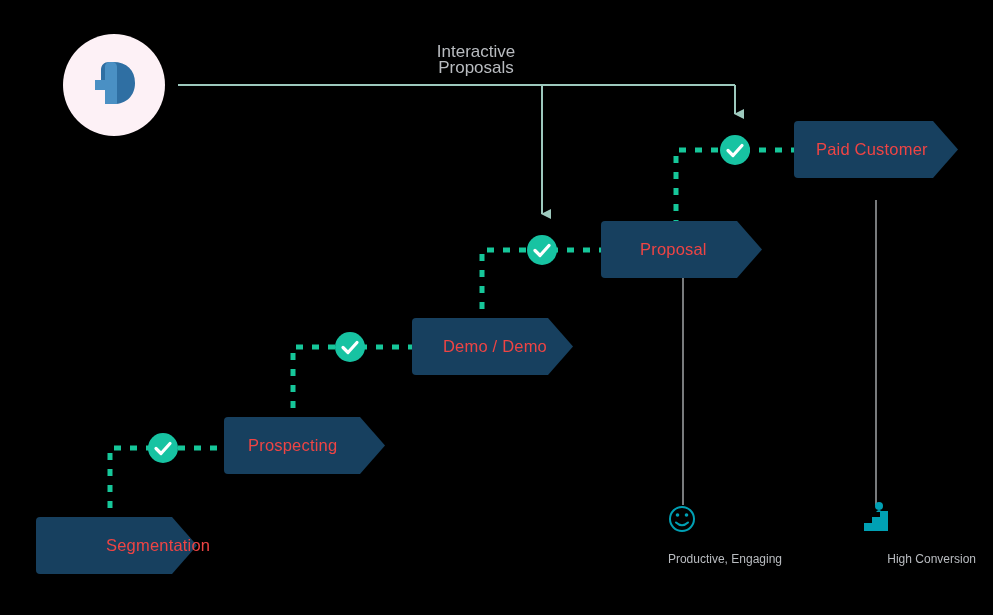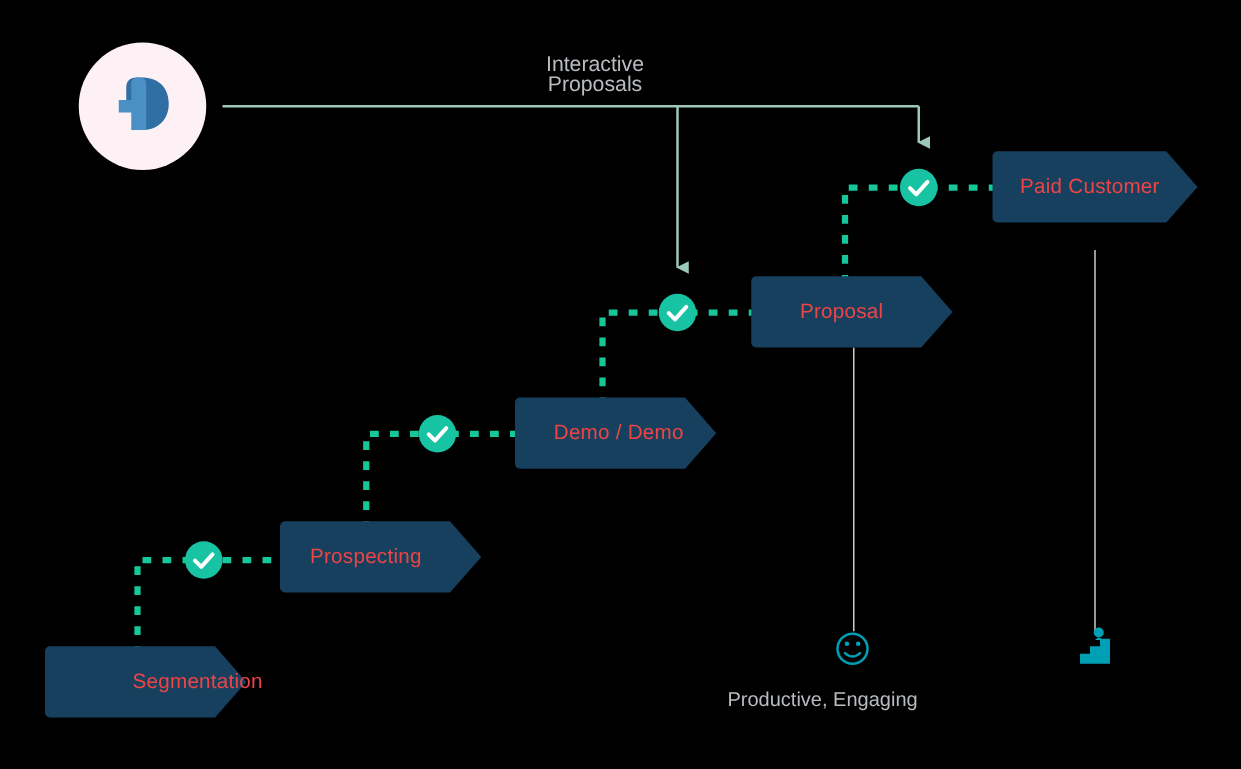--- a/index.html
+++ b/index.html
@@ -35,23 +35,23 @@
     position: absolute;
     color: #b9bcc0;
     font-size: 17px;
     line-height: 16px;
     text-align: center;
     white-space: pre-line;
   }
   .outcome-label {
     position: absolute;
     color: #b9bcc0;
-    font-size: 16px;
+    font-size: 12px;
     white-space: nowrap;
-    text-align: left;
+    text-align: right;
   }
   .logo-wrap {
     position: absolute;
     left: 63px;
     top: 34px;
     width: 102px;
     height: 102px;
     border-radius: 50%;
     background: #fdf1f6;
     display: flex;
@@ -143,14 +143,15 @@
   <div class="stage-label" style="left:68px; top:536px;margin-left:38px;">Segmentation</div>
   <div class="stage-label" style="left:248px; top:436px;">Prospecting</div>
   <div class="stage-label" style="left:443px; top:337px;">Demo / Demo</div>
   <div class="stage-label" style="left:640px; top:240px;">Proposal</div>
   <div class="stage-label" style="left:816px; top:140px;">Paid Customer</div>
 
   <div class="annot-label" style="left:406px; top:44px; width:140px;">Interactive
 Proposals</div>
 
   <div class="outcome-label" style="left:582px; top:552px; width:200px;">Productive, Engaging</div>
+  <div class="outcome-label" style="left:776px; top:552px; width:200px;">High Conversion</div>
 
 </div>
 
 </body></html>

